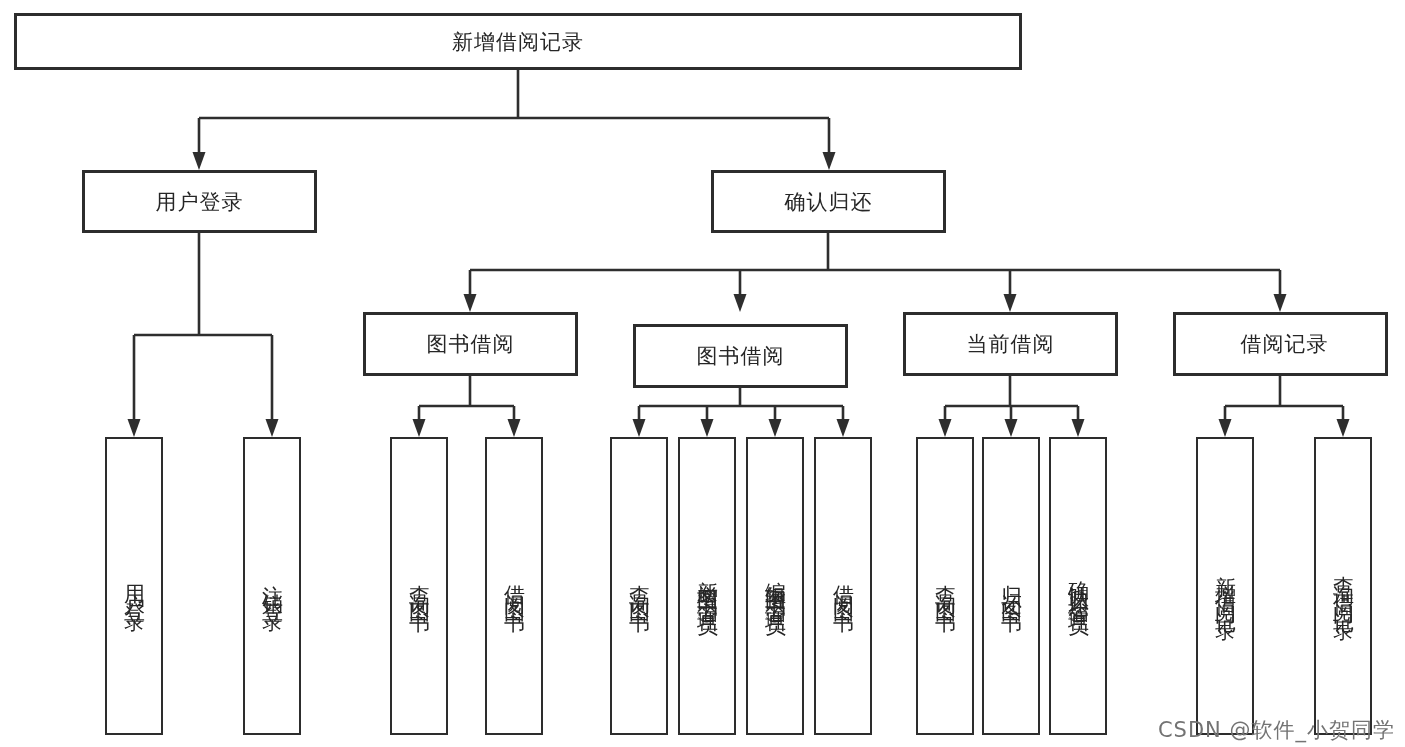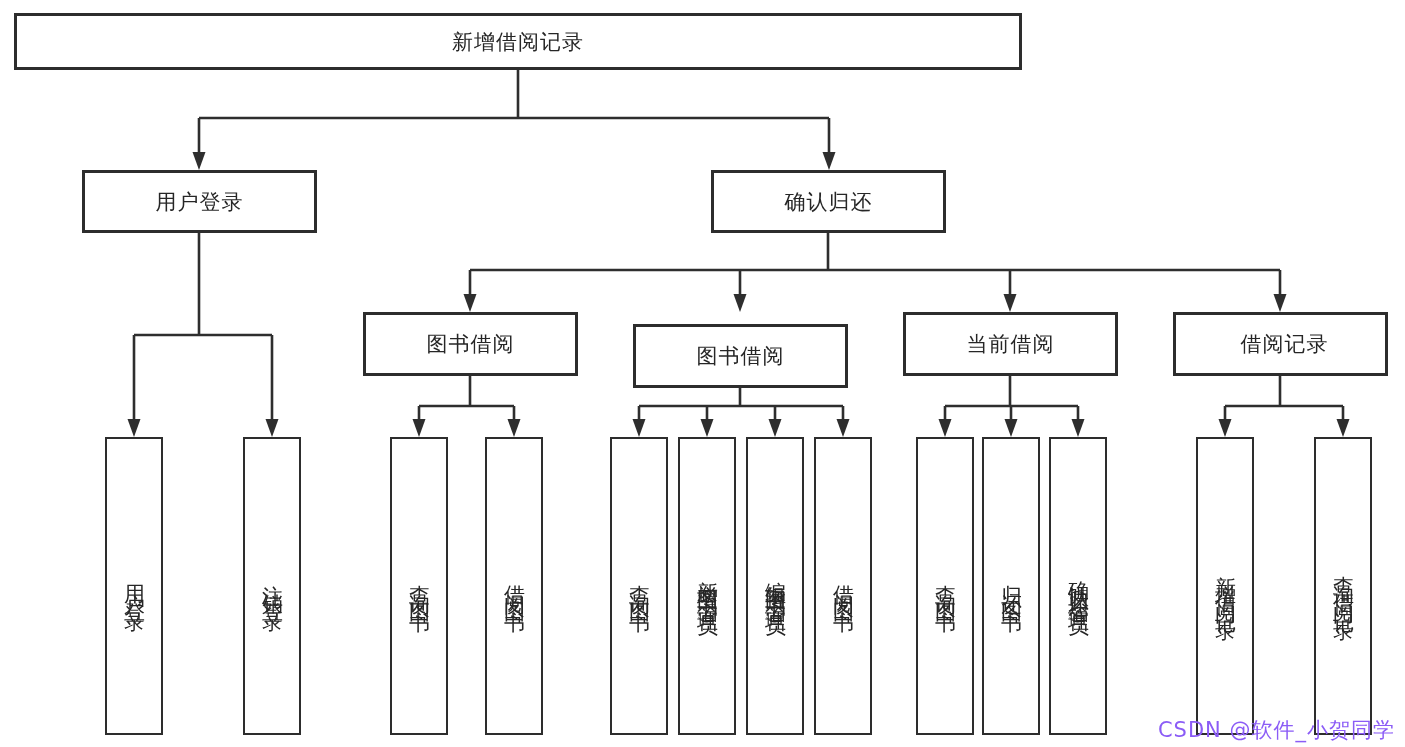--- a/index.html
+++ b/index.html
@@ -39,21 +39,21 @@
     letter-spacing: 9px;
     font-size: 21px;
     color: #262626;
     line-height: 1;
   }
   #watermark {
     position: absolute;
     right: 10px;
     bottom: 3px;
     font-size: 21px;
-    color: #8b5cf6;
+    color: #737373;
     letter-spacing: 1px;
     z-index: 5;
     white-space: nowrap;
   }
 </style>
 </head>
 <body>
 
 <div id="canvas">
 

